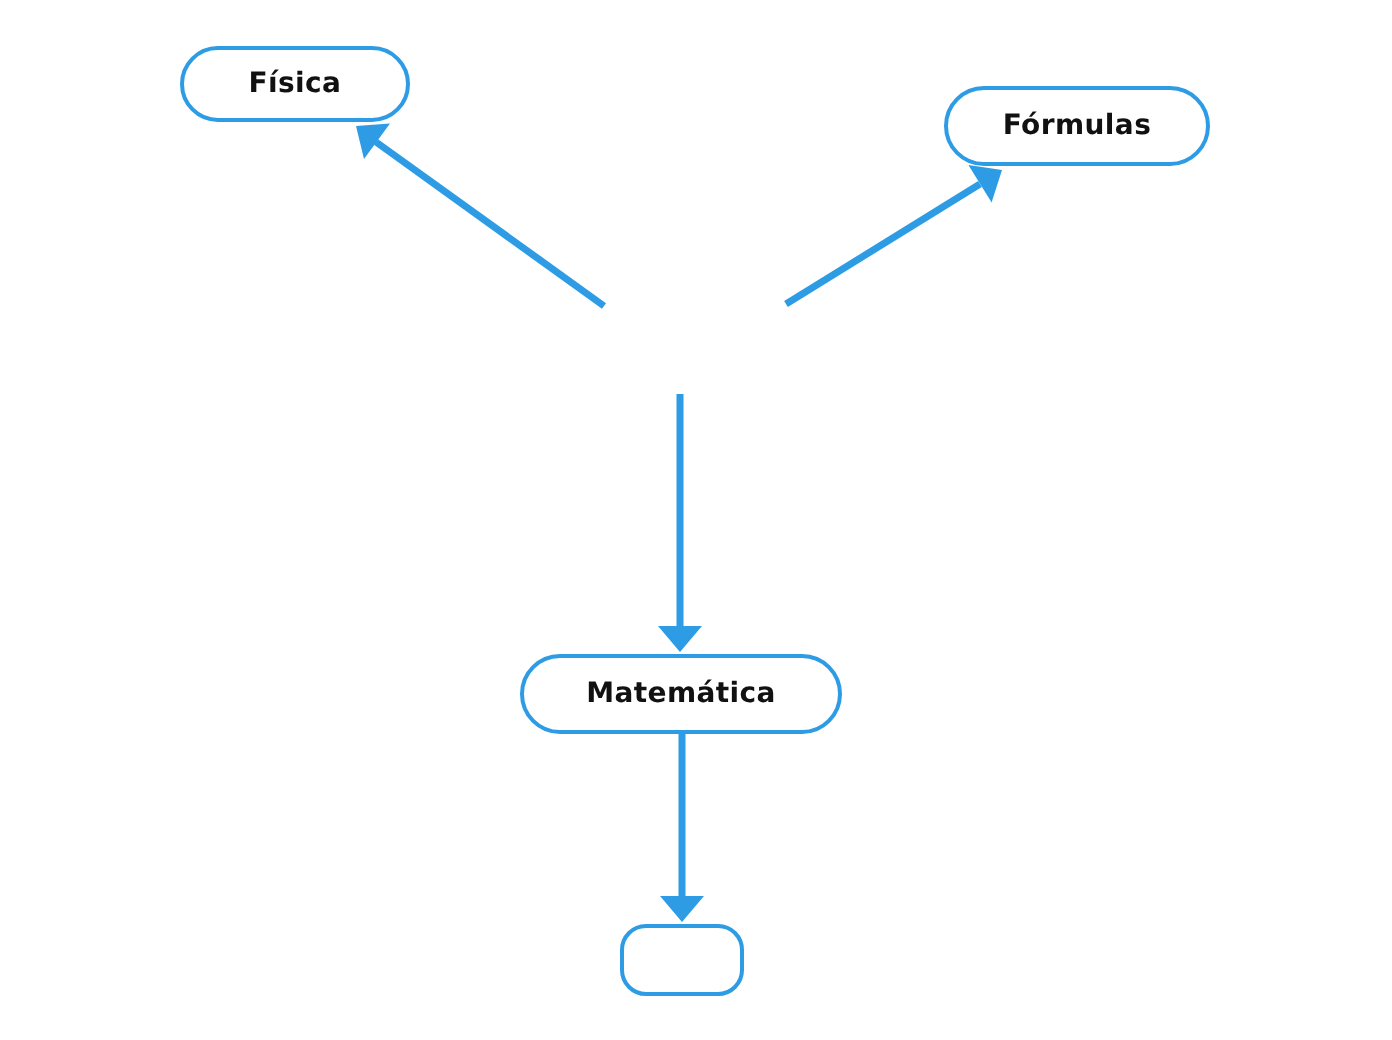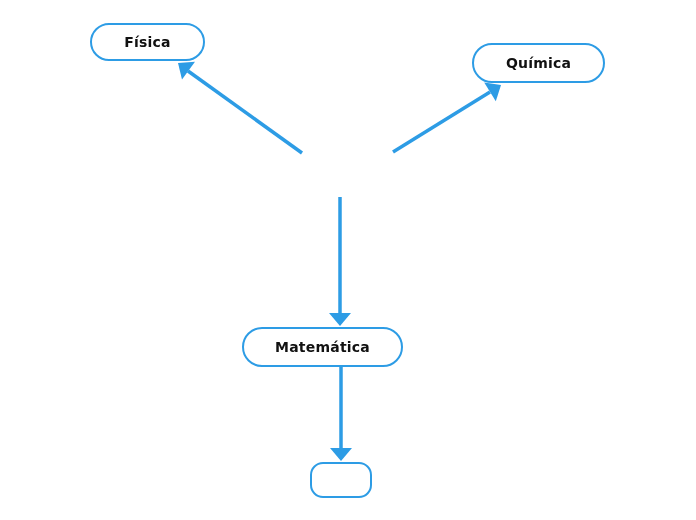--- a/index.html
+++ b/index.html
@@ -32,21 +32,21 @@
     justify-content: center;
     font-weight: bold;
     font-size: 14px;
     color: #111111;
     letter-spacing: 0.2px;
     cursor: pointer;
   }
   .node-fisica     { left: 90px;  top: 23px;  width: 115px; height: 38px; border-radius: 19px; }
   .node-quimica    { left: 472px; top: 43px;  width: 133px; height: 40px; border-radius: 20px; }
   .node-formulas   { left: 268px; top: 157px; width: 140px; height: 40px; border-radius: 20px; }
-  .node-matematica { left: 242px; top: 327px; width: 161px; height: 40px; border-radius: 20px; justify-content: center; }
+  .node-matematica { left: 260px; top: 327px; width: 161px; height: 40px; border-radius: 20px; justify-content: center; }
   .node-empty      { left: 310px; top: 462px; width: 62px;  height: 36px; border-radius: 13px; }
 </style>
 </head>
 <body>
 
 <div class="canvas">
 
   <svg class="edges-layer" width="696" height="520" viewBox="0 0 696 520" xmlns="http://www.w3.org/2000/svg">
 
     <g>
@@ -68,21 +68,21 @@
       <line x1="341" y1="367" x2="341" y2="450" stroke="#2d9ce5" stroke-width="3.5"></line>
       <polygon points="341,461 330,448 352,448" fill="#2d9ce5"></polygon>
     </g>
   </svg>
 
   <div class="node node-fisica">
     <span>Física</span>
   </div>
 
   <div class="node node-quimica">
-    <span>Química</span>
+    <span>Fórmulas</span>
   </div>
 
 
   <div class="node node-matematica">
     <span>Matemática</span>
   </div>
 
   <div class="node node-empty">
     <span></span>
   </div>

